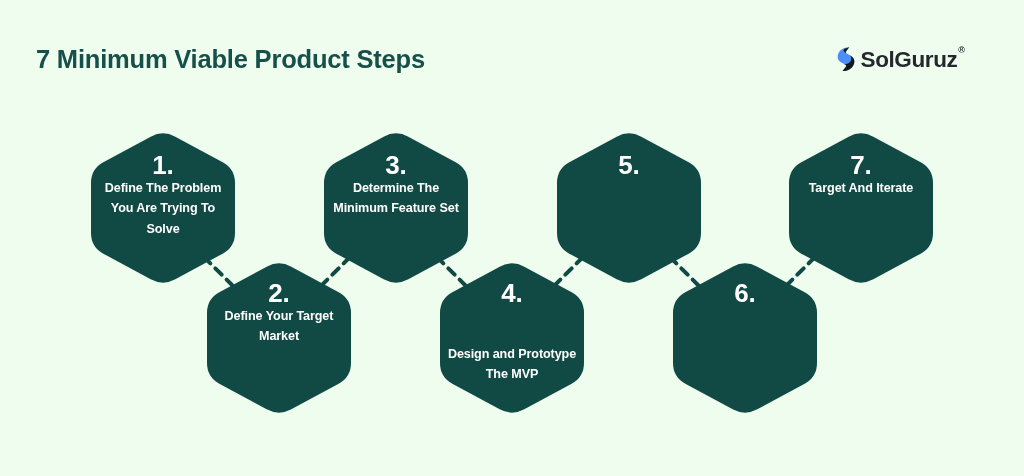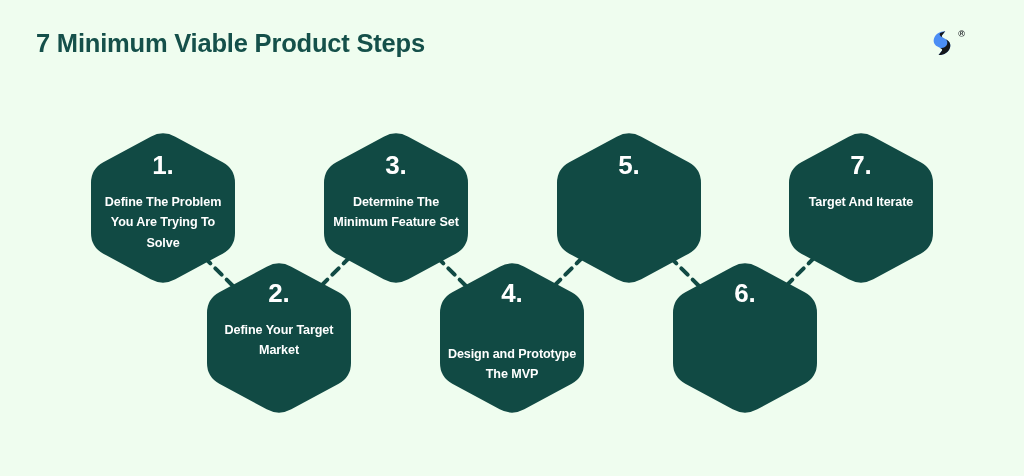--- a/index.html
+++ b/index.html
@@ -19,21 +19,21 @@
   #canvas {
     position: relative;
     width: 1024px;
     height: 476px;
     background: #effdef;
   }
 
   
   #header {
     position: absolute;
-    top: 0; left: 0;
+    top: 16px; left: 0;
     width: 996px;
     height: 92px;
   }
 
   #page-title {
     position: absolute;
     left: 36px;
     top: 29px;
     font-size: 25.5px;
     font-weight: bold;
@@ -127,21 +127,20 @@
     margin-top: 24px;
     letter-spacing: -0.2px;
   }
 
   .hex-label {
     color: #ffffff;
     font-size: 12.6px;
     font-weight: bold;
     line-height: 1.62;
     text-align: center;
-    margin-top: 14px;
     letter-spacing: -0.1px;
     width: 136px;
   }
 
   
   .hex-node.row-bottom .hex-number { margin-top: 22px; }
   .hex-node.row-bottom .hex-label  { }
 
   .hex-node.row-bottom.tall-label .hex-label { margin-top: 38px; }
 </style>
@@ -152,20 +151,21 @@
 
   <div id="header">
 
     <div id="page-title">7 Minimum Viable Product Steps</div>
 
     <div id="brand-logo">
       <svg id="brand-mark" viewBox="0 0 24 26">
         <path d="M14.2 1.2 C9.0 1.0 4.4 4.0 3.0 8.4 C2.0 11.6 3.3 14.6 6.0 16.2 L10.2 18.6 C11.2 19.2 11.4 20.0 10.9 20.8 L7.6 25.0 C12.8 25.2 17.6 22.2 19.0 17.7 C20.0 14.5 18.7 11.5 16.0 9.9 L11.8 7.5 C10.8 6.9 10.6 6.1 11.1 5.3 Z" fill="#4b8ef5"></path>
         <path d="M14.2 1.2 L11.1 5.3 C10.6 6.1 10.8 6.9 11.8 7.5 L16.0 9.9 C18.7 11.5 20.0 14.5 19.0 17.7 C17.6 22.2 12.8 25.2 7.6 25.0 L10.9 20.8 C11.4 20.0 11.2 19.2 10.2 18.6 L9.0 17.9 C12.3 18.4 15.2 17.0 16.1 14.2 C16.8 11.9 15.9 9.8 14.0 8.7 L10.0 6.4 C8.6 5.6 8.3 4.3 9.1 3.1 Z" fill="#15171a"></path>
       </svg>
+      <span id="brand-name">SolGuruz</span>
       <span id="brand-reg">®</span>
     </div>
   </div>
 
   <div id="hex-flow">
 
     <svg class="connector-layer" id="connector-layer" viewBox="0 0 1024 476">
         <line x1="204" y1="257" x2="233" y2="286" stroke="#114a44" stroke-width="4" stroke-linecap="round" stroke-dasharray="9 7"></line>
         <line x1="321" y1="286" x2="350" y2="257" stroke="#114a44" stroke-width="4" stroke-linecap="round" stroke-dasharray="9 7"></line>
         <line x1="437" y1="257" x2="466" y2="286" stroke="#114a44" stroke-width="4" stroke-linecap="round" stroke-dasharray="9 7"></line>

